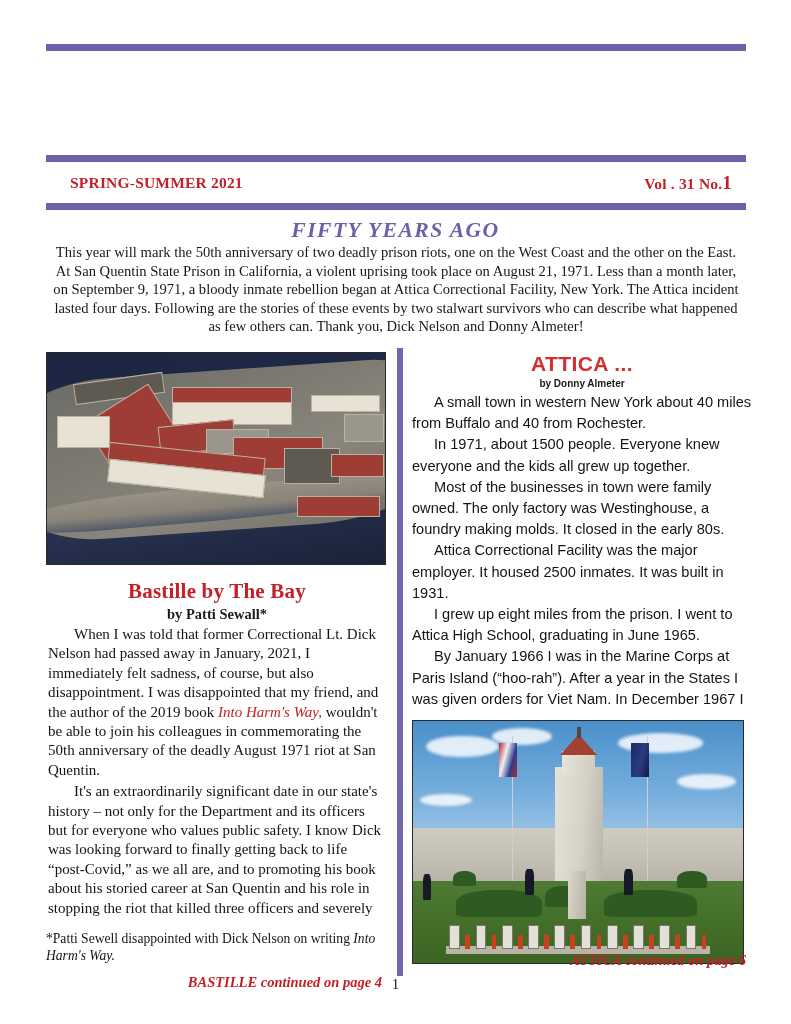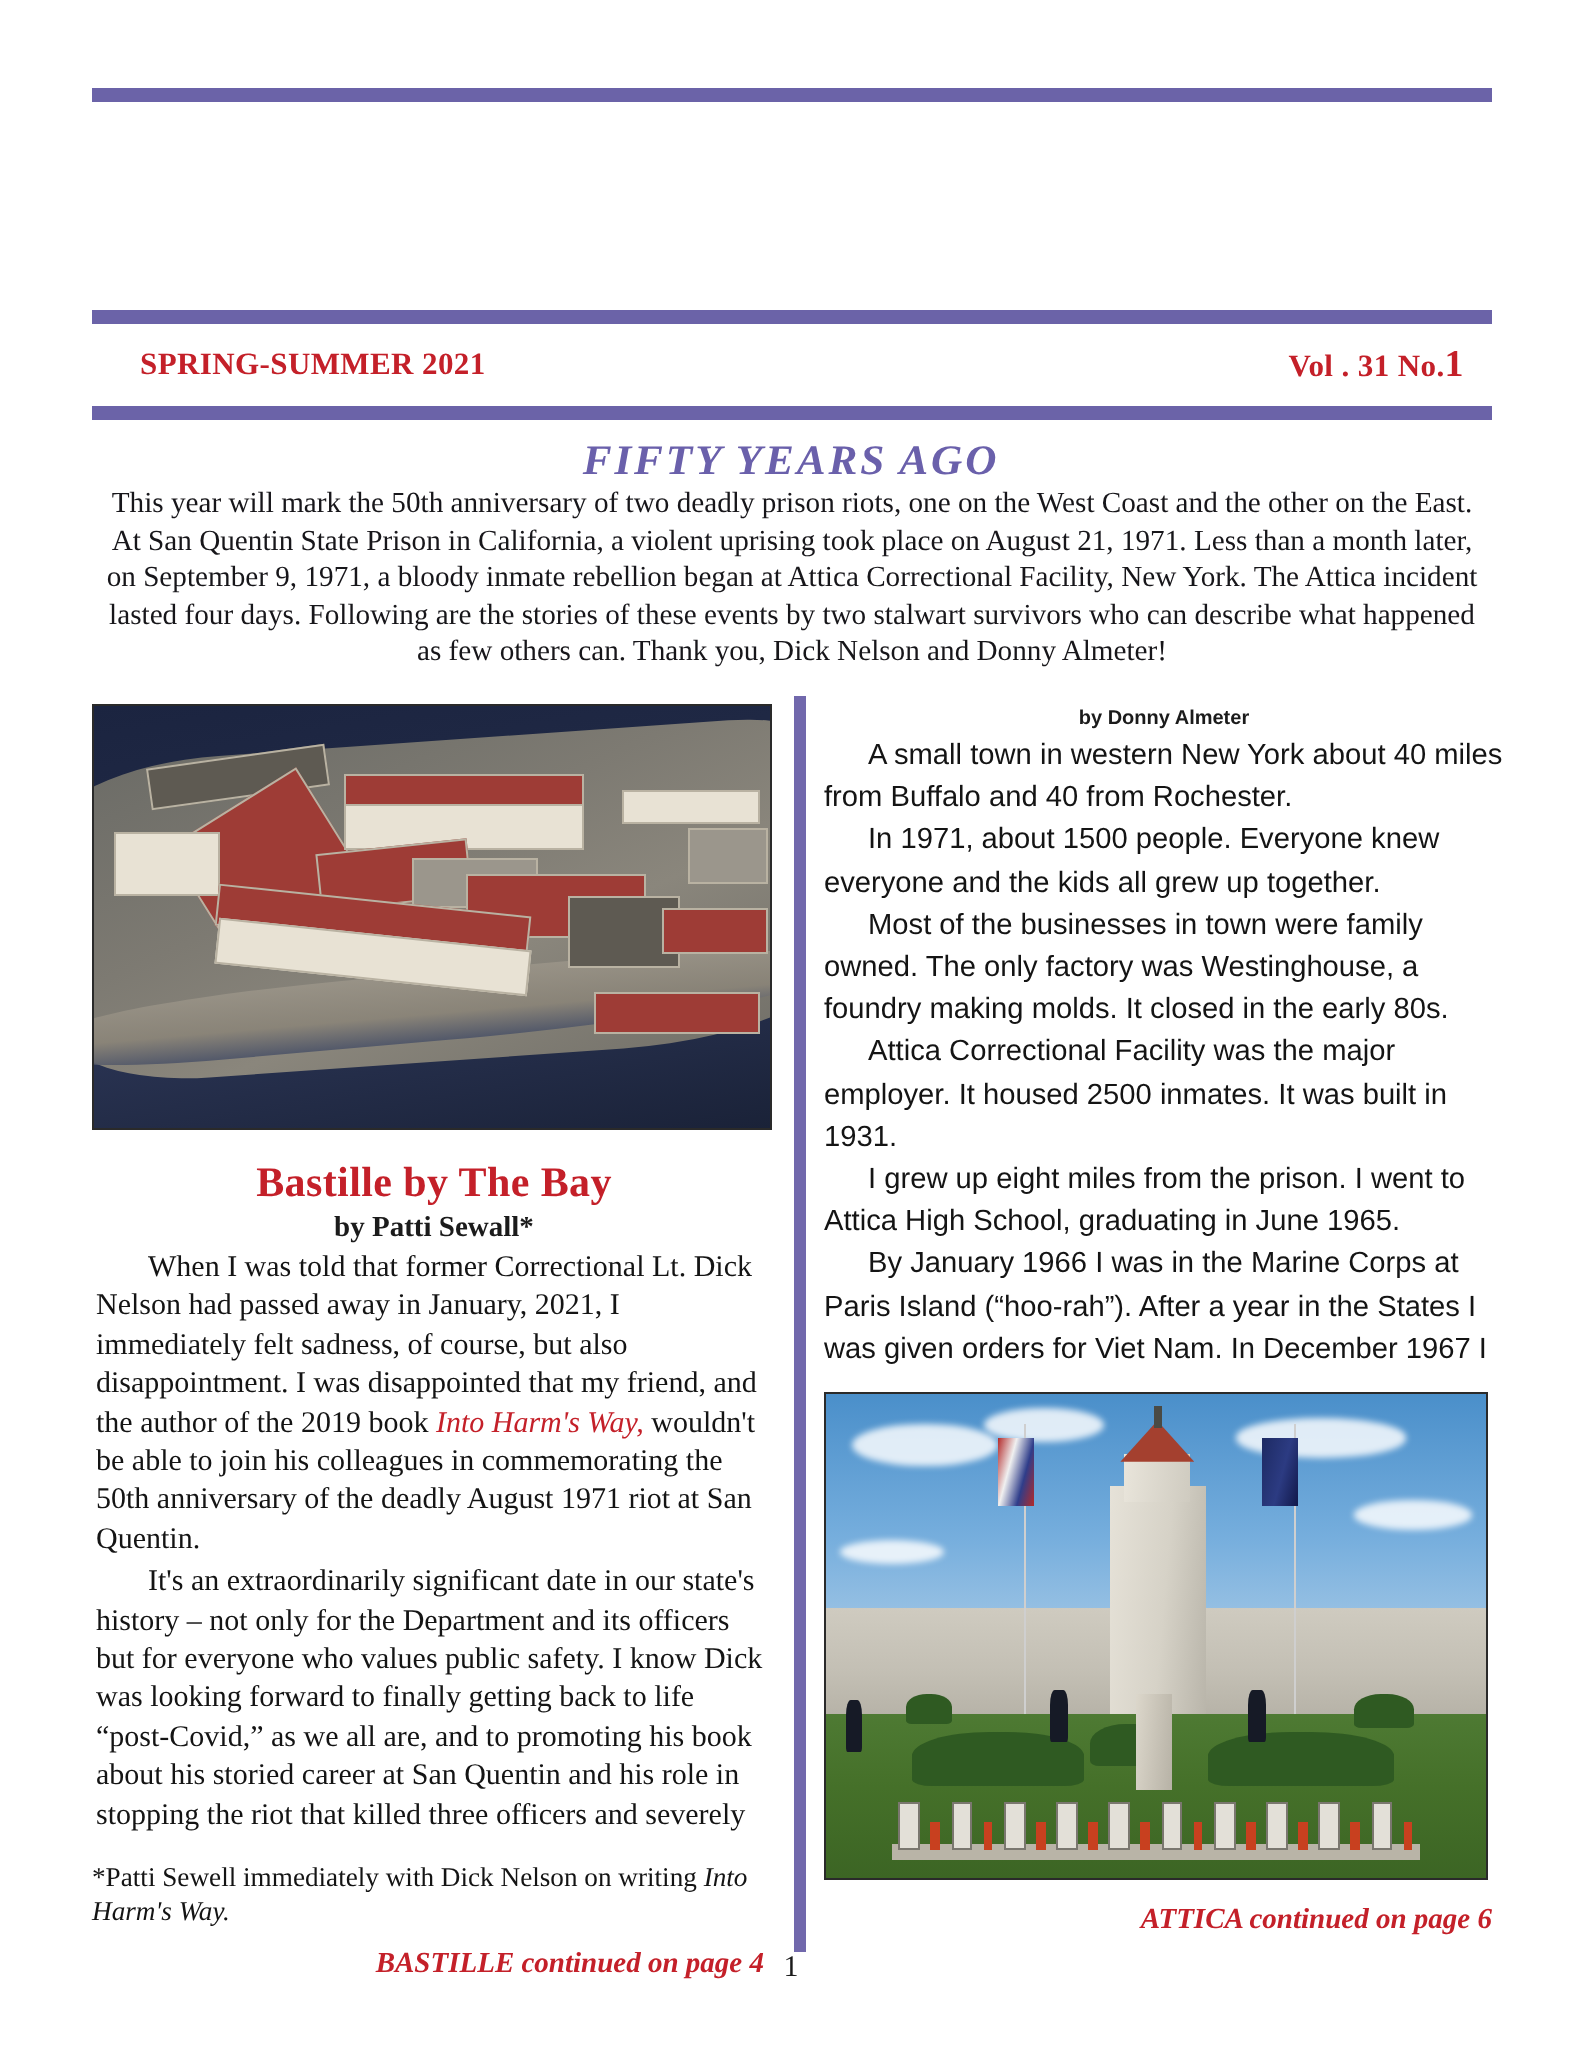--- a/index.html
+++ b/index.html
@@ -435,28 +435,29 @@
 
     <div class="headline-serif">Bastille by The Bay</div>
     <div class="byline-serif">by Patti Sewall*</div>
 
     <div class="body-serif">
       <p><span>When I was told that former Correctional Lt. Dick Nelson had passed away in January, 2021, I immediately felt sadness, of course, but also disappointment. I was disappointed that my friend, and the author of the 2019 book </span><span class="ital-red">Into Harm's Way,</span><span> wouldn't be able to join his colleagues in commemorating the 50th anniversary of the deadly August 1971 riot at San Quentin.</span></p>
       <p>It's an extraordinarily significant date in our state's history – not only for the Department and its officers but for everyone who values public safety. I know Dick was looking forward to finally getting back to life “post-Covid,” as we all are, and to promoting his book about his storied career at San Quentin and his role in stopping the riot that killed three officers and severely</p>
     </div>
 
     <div class="footnote">
-      <span>*Patti Sewell immediately with Dick Nelson on writing </span><span class="ital">Into Harm's Way.</span>
+      <span>*Patti Sewell disappointed with Dick Nelson on writing </span><span class="ital">Into Harm's Way.</span>
     </div>
 
     <div class="continued">BASTILLE  continued on page 4</div>
   </div>
 
   <div class="col-right">
 
+    <div class="headline-sans">ATTICA ...</div>
     <div class="byline-sans">by Donny Almeter</div>
 
     <div class="body-sans">
       <p>A small town in western New York about 40 miles from Buffalo and 40 from Rochester.</p>
       <p>In 1971, about 1500 people. Everyone knew everyone and the kids all grew up together.</p>
       <p>Most of the businesses in town were family owned. The only factory was Westinghouse, a foundry making molds. It closed in the early 80s.</p>
       <p>Attica Correctional Facility was the major employer. It housed 2500 inmates. It was built in 1931.</p>
       <p>I grew up eight miles from the prison. I went to Attica High School, graduating in June 1965.</p>
       <p>By January 1966 I was in the Marine Corps at Paris Island (“hoo-rah”). After a year in the States I was given orders for Viet Nam. In December 1967 I</p>
     </div>

